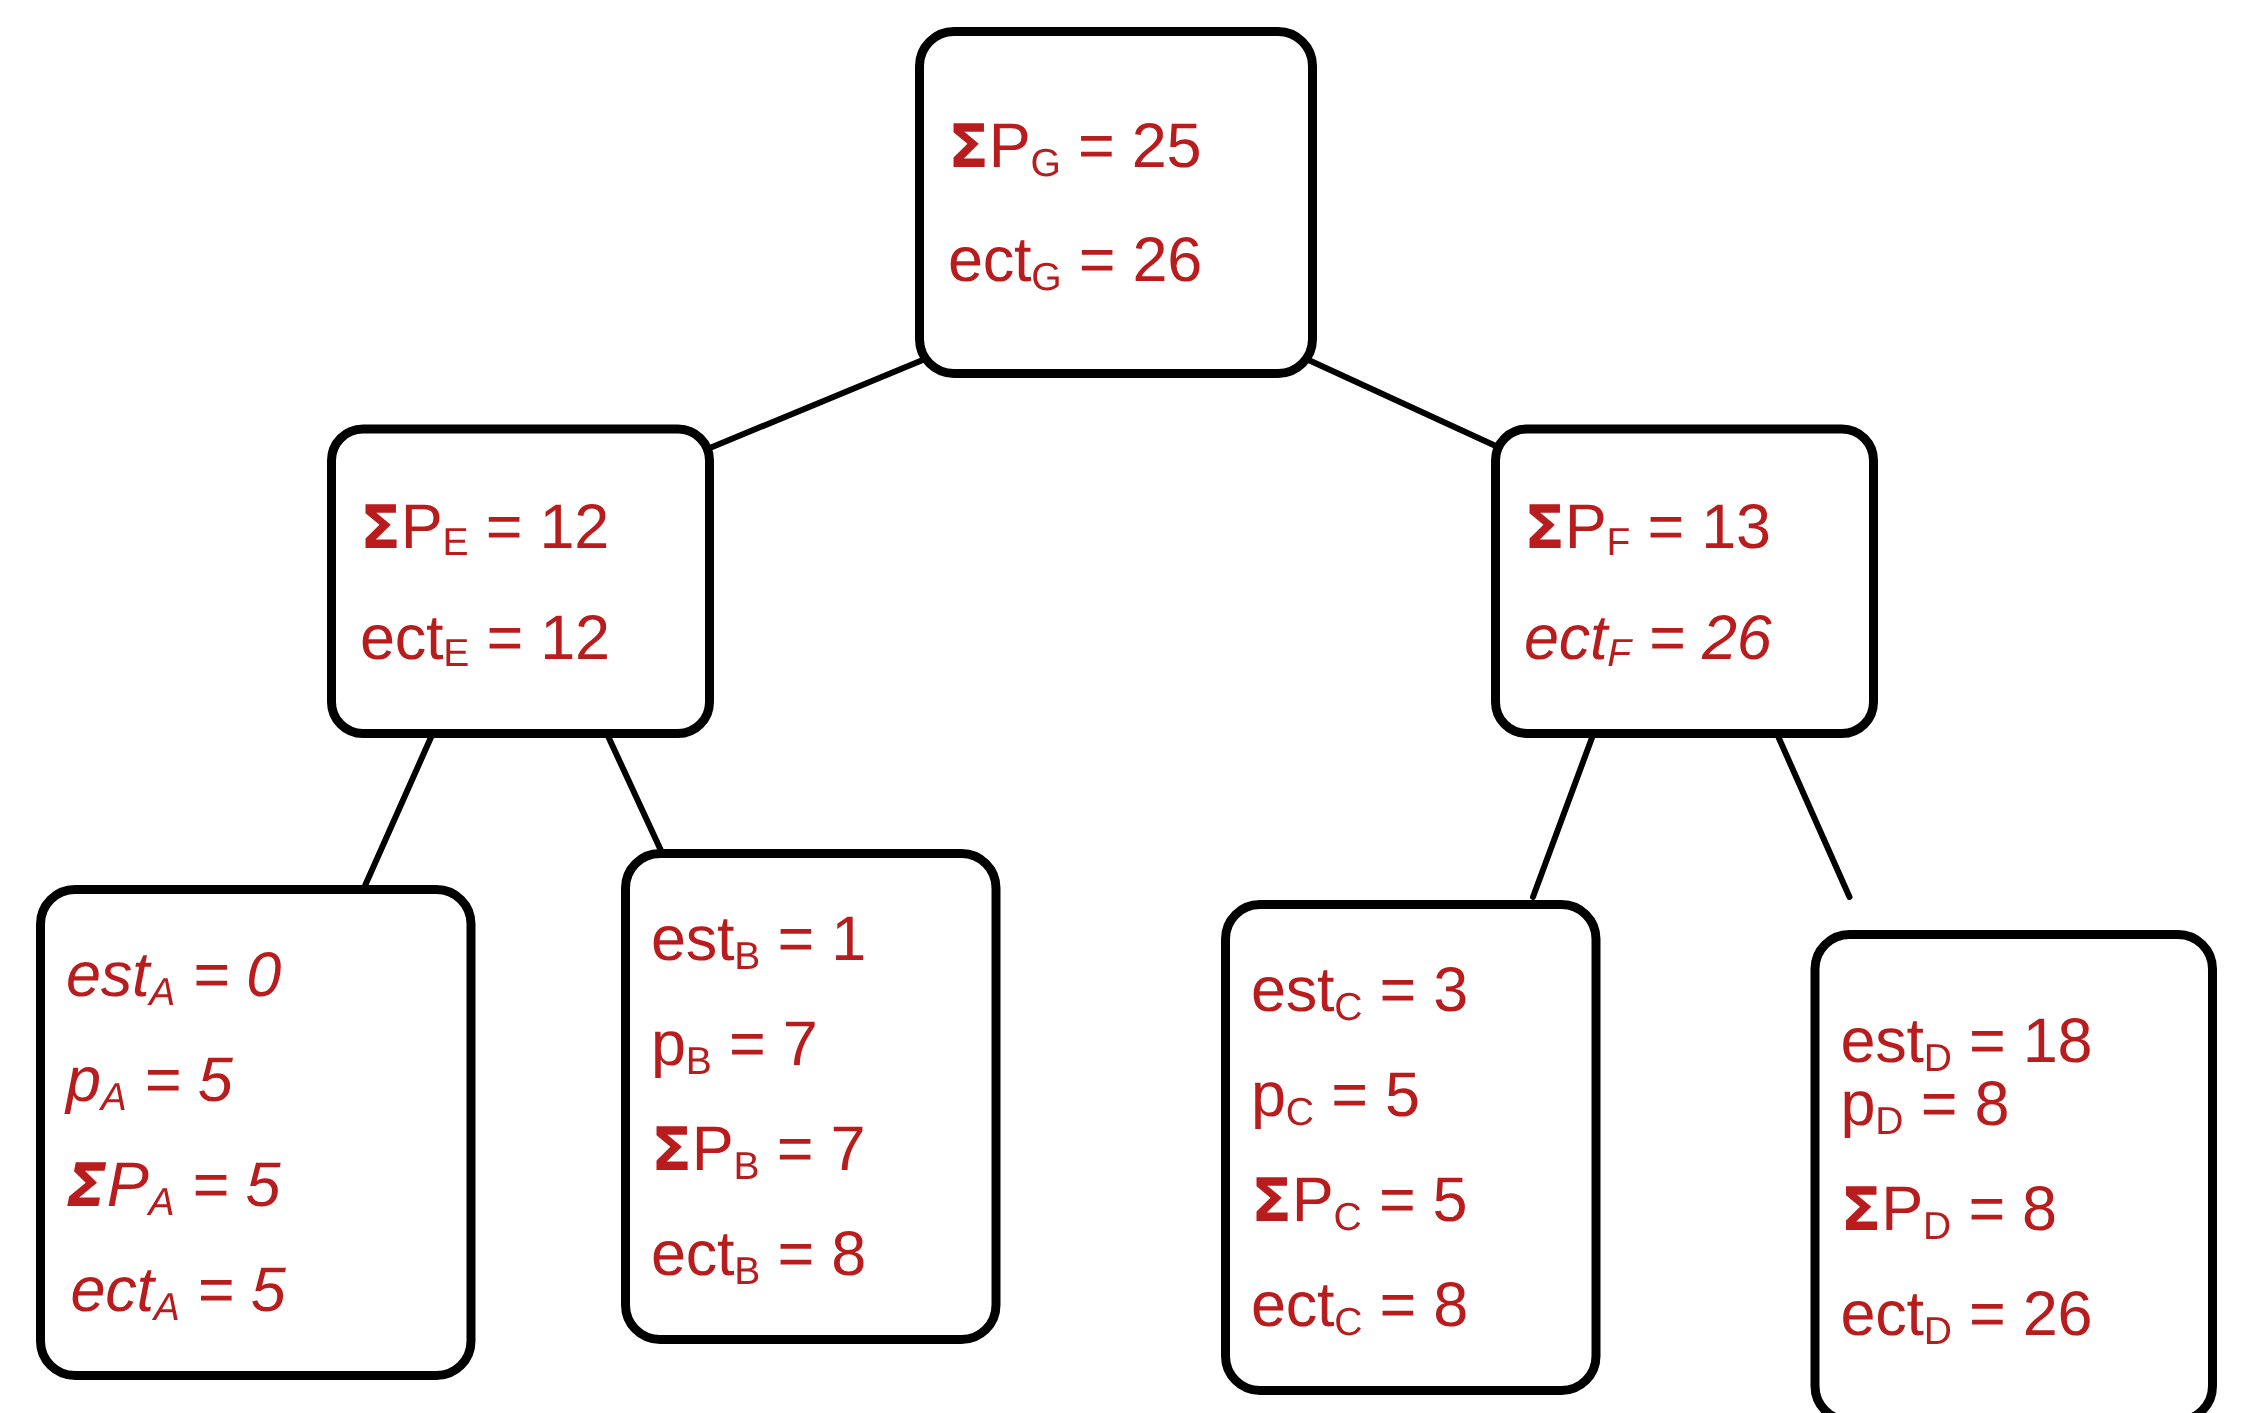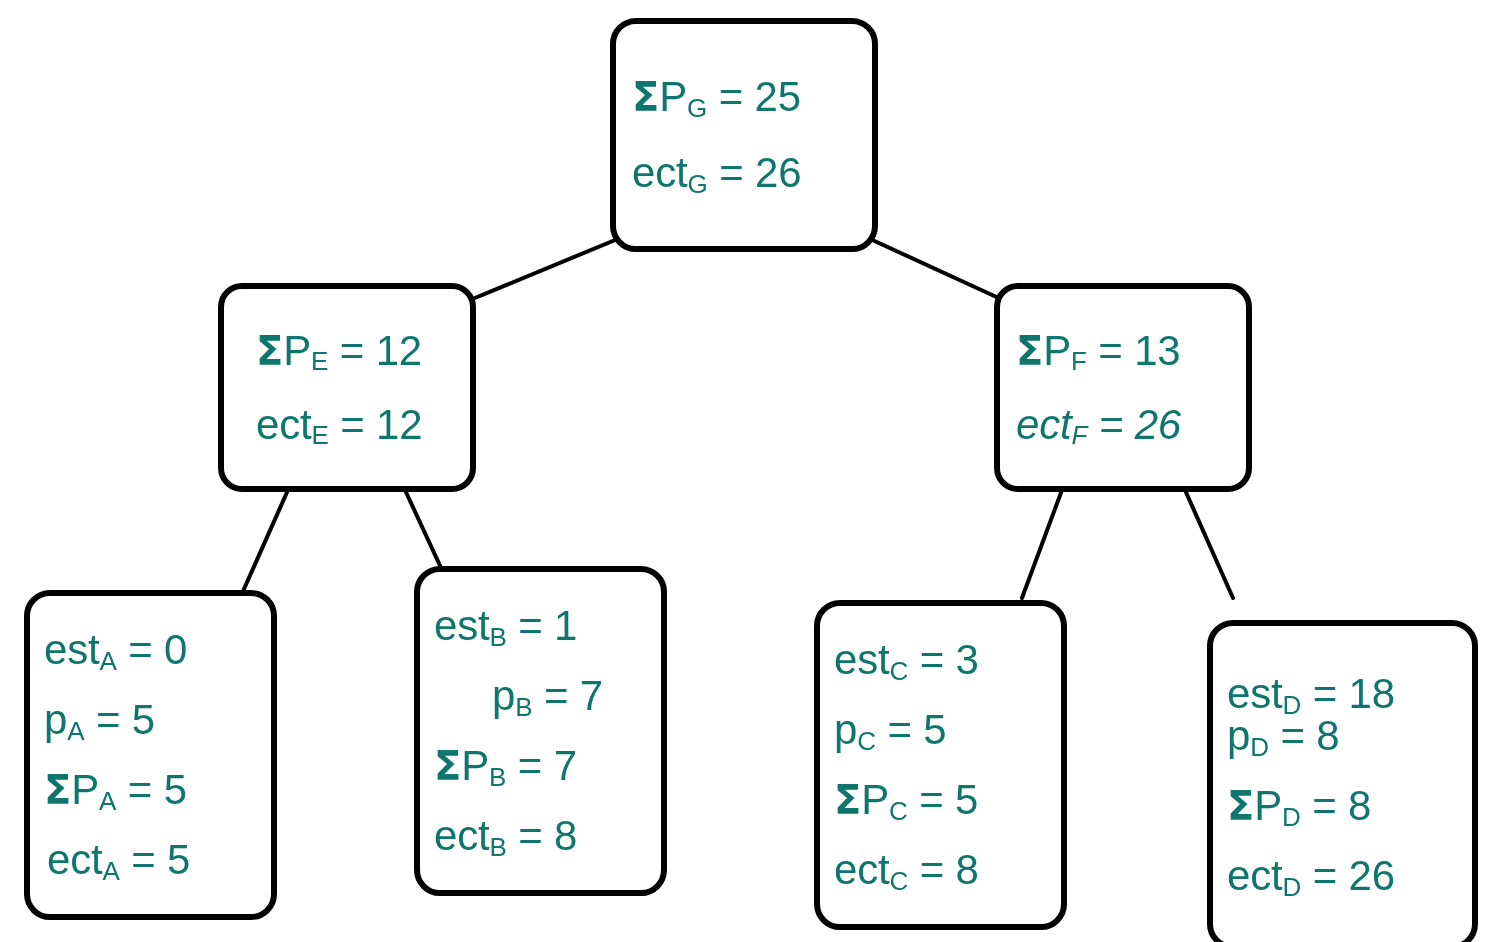--- a/index.html
+++ b/index.html
@@ -35,21 +35,21 @@
     flex-direction: column;
     justify-content: center;
     z-index: 2;
   }
   .node.inner {
     border-radius: 24px;
   }
   .node-line {
     font-size: 42px;
     line-height: 1.0;
-    color: #0f766e;
+    color: #b91c1c;
     white-space: nowrap;
     padding-left: 16px;
     letter-spacing: -0.2px;
   }
   .node.leaf .node-line {
     padding-left: 14px;
   }
   .sig {
     font-weight: bold;
     font-family: "DejaVu Sans", sans-serif;
@@ -85,21 +85,21 @@
       <span>=</span>
       <span>25</span>
     </div>
     <div class="node-line" style="margin-top:34px;">
       <span>ect</span><sub>G</sub>
       <span>=</span>
       <span>26</span>
     </div>
   </div>
 
-  <div class="node inner" style="left:218px; top:283px; width:258px; height:209px;padding-left:16px;">
+  <div class="node inner" style="left:218px; top:283px; width:258px; height:209px;">
     <div class="node-line">
       <span class="sig">Σ</span>P<sub>E</sub>
       <span>=</span>
       <span>12</span>
     </div>
     <div class="node-line" style="margin-top:32px;">
       <span>ect</span><sub>E</sub>
       <span>=</span>
       <span>12</span>
     </div>
@@ -111,21 +111,21 @@
       <span>=</span>
       <span>13</span>
     </div>
     <div class="node-line" style="margin-top:32px;font-style:italic;">
       <span>ect</span><sub>F</sub>
       <span>=</span>
       <span>26</span>
     </div>
   </div>
 
-  <div class="node leaf" style="left:24px; top:590px; width:253px; height:330px;">
+  <div class="node leaf" style="left:24px; top:590px; width:293px; height:330px;font-style:italic;">
     <div class="node-line">
       <span>est</span><sub>A</sub>
       <span>=</span>
       <span>0</span>
     </div>
     <div class="node-line" style="margin-top:28px;">
       <span>p</span><sub>A</sub>
       <span>=</span>
       <span>5</span>
     </div>
@@ -140,21 +140,21 @@
       <span>5</span>
     </div>
   </div>
 
   <div class="node leaf" style="left:414px; top:566px; width:253px; height:330px;">
     <div class="node-line">
       <span>est</span><sub>B</sub>
       <span>=</span>
       <span>1</span>
     </div>
-    <div class="node-line" style="margin-top:28px;text-align:center;">
+    <div class="node-line" style="margin-top:28px;">
       <span>p</span><sub>B</sub>
       <span>=</span>
       <span>7</span>
     </div>
     <div class="node-line" style="margin-top:28px;">
       <span class="sig">Σ</span>P<sub>B</sub>
       <span>=</span>
       <span>7</span>
     </div>
     <div class="node-line" style="margin-top:28px;">

